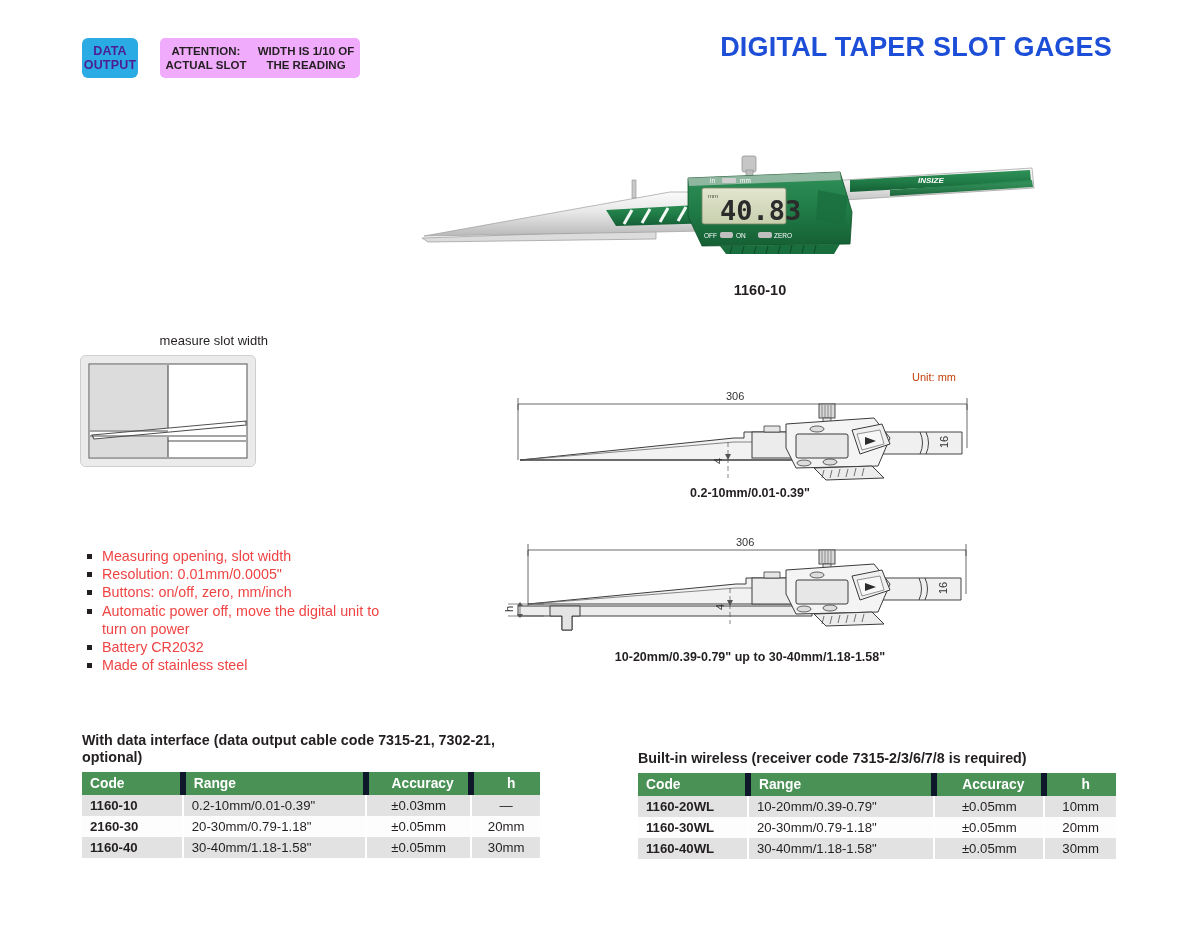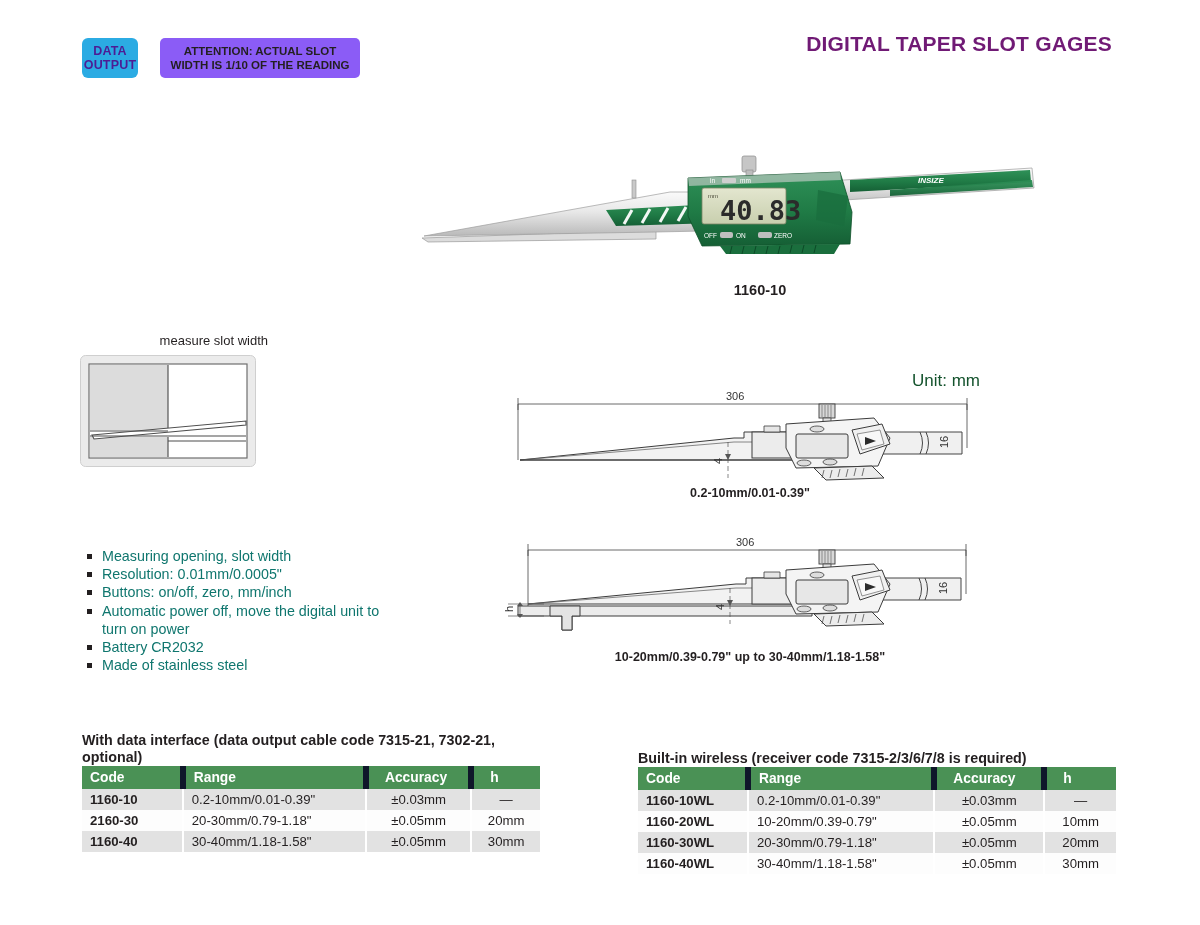--- a/index.html
+++ b/index.html
@@ -19,93 +19,93 @@
     width: 56px; height: 40px;
     background: #2babe3; border-radius: 6px;
     display: flex; flex-direction: column;
     align-items: center; justify-content: center;
     color: #4c1d95; font-weight: bold; font-size: 12.5px;
     line-height: 14px; letter-spacing: .2px;
   }
   .badge-attention {
     position: absolute; left: 160px; top: 38px;
     width: 200px; height: 40px;
-    background: #8b5cf6; border-radius: 5px;
-    display: flex; flex-direction: column;
+    background: #f0abfc; border-radius: 5px;
+    display: flex; flex-direction: row;
     align-items: center; justify-content: center;
     color: #231f20; font-weight: bold; font-size: 11.5px;
     line-height: 14.5px; text-align: center;
   }
   .title {
     position: absolute; right: 88px; top: 32px;
-    font-size: 21px; font-weight: bold; letter-spacing: .2px;
-    color: #701a75; white-space: nowrap;
+    font-size: 27px; font-weight: bold; letter-spacing: .2px;
+    color: #1d4ed8; white-space: nowrap;
   }
 
   
   .photo { position: absolute; left: 420px; top: 150px; width: 620px; height: 125px; }
   .photo svg { display: block; }
   .model-label {
     position: absolute; left: 660px; top: 282px; width: 200px;
     text-align: center; font-size: 14.5px; font-weight: bold;
   }
 
   
   .slot-caption {
     position: absolute; left: 78px; top: 333px; width: 190px;
     text-align: right; font-size: 13px; color: #231f20;
   }
   .slot-box { position: absolute; left: 80px; top: 355px; width: 176px; height: 112px; }
 
   
   .bullets {
     position: absolute; left: 85px; top: 547px; width: 300px;
-    font-size: 14.3px; line-height: 18.2px; color: #0f766e;
+    font-size: 14.3px; line-height: 18.2px; color: #ef4444;
   }
   .bullets ul { margin: 0; padding: 0; list-style: none; }
   .bullets li { position: relative; padding-left: 17px; margin-bottom: 0px; }
   .bullets li::before {
     content: ""; position: absolute; left: 2px; top: 7px;
     width: 5px; height: 5px; background: #231f20;
   }
 
   
   .unit-label {
     position: absolute; left: 912px; top: 371px;
-    font-size: 17px; color: #14532d;
+    font-size: 11px; color: #c2410c;
   }
   .drawing1 { position: absolute; left: 512px; top: 382px; width: 470px; height: 105px; }
   .drawing2 { position: absolute; left: 500px; top: 532px; width: 482px; height: 118px; }
   .dwg-caption {
     position: absolute; text-align: center; font-size: 12.5px;
     font-weight: bold; color: #231f20;
   }
   .cap1 { left: 560px; top: 486px; width: 380px; }
   .cap2 { left: 550px; top: 650px; width: 400px; }
 
   
   .tbl-block { position: absolute; }
   .tbl-left  { left: 82px;  top: 732px; width: 458px; }
   .tbl-right { left: 638px; top: 750px; width: 478px; }
   .tbl-title {
     font-size: 14.3px; font-weight: bold; line-height: 17px;
-    color: #231f20; 
+    color: #231f20; margin-bottom: 6px;
   }
   table.spec {
     border-collapse: collapse; width: 100%;
     font-size: 13.2px;
   }
   table.spec thead th {
     background: #4a9155; color: #ffffff;
     font-weight: bold; font-size: 13.8px;
     padding: 4px 8px; text-align: left;
     border-right: 6px solid #0f172a;
   }
   table.spec thead th:last-child { border-right: none; }
-  table.spec thead th.c { text-align: left; padding-left: 16px; }
+  table.spec thead th.c { text-align: center; padding-left: 16px; }
   table.spec tbody td {
     padding: 3px 8px; color: #231f20;
     border-right: 2px solid #ffffff;
   }
   table.spec tbody td:last-child { border-right: none; }
   table.spec tbody tr:nth-child(odd)  td { background: #e2e2e2; }
   table.spec tbody tr:nth-child(even) td { background: #fdfdfd; }
   table.spec tbody td.code { font-weight: bold; }
   table.spec tbody td.c { text-align: center; }
 </style>
@@ -412,26 +412,20 @@
       <thead>
         <tr>
           <th style="width:23%">Code</th>
           <th style="width:39%">Range</th>
           <th style="width:23%" class="c">Accuracy</th>
           <th style="width:15%" class="c">h</th>
         </tr>
       </thead>
       <tbody>
         <tr>
-          <td class="code">1160-10WL</td>
-          <td>0.2-10mm/0.01-0.39"</td>
-          <td class="c">±0.03mm</td>
-          <td class="c">—</td>
-        </tr>
-        <tr>
           <td class="code">1160-20WL</td>
           <td>10-20mm/0.39-0.79"</td>
           <td class="c">±0.05mm</td>
           <td class="c">10mm</td>
         </tr>
         <tr>
           <td class="code">1160-30WL</td>
           <td>20-30mm/0.79-1.18"</td>
           <td class="c">±0.05mm</td>
           <td class="c">20mm</td>

